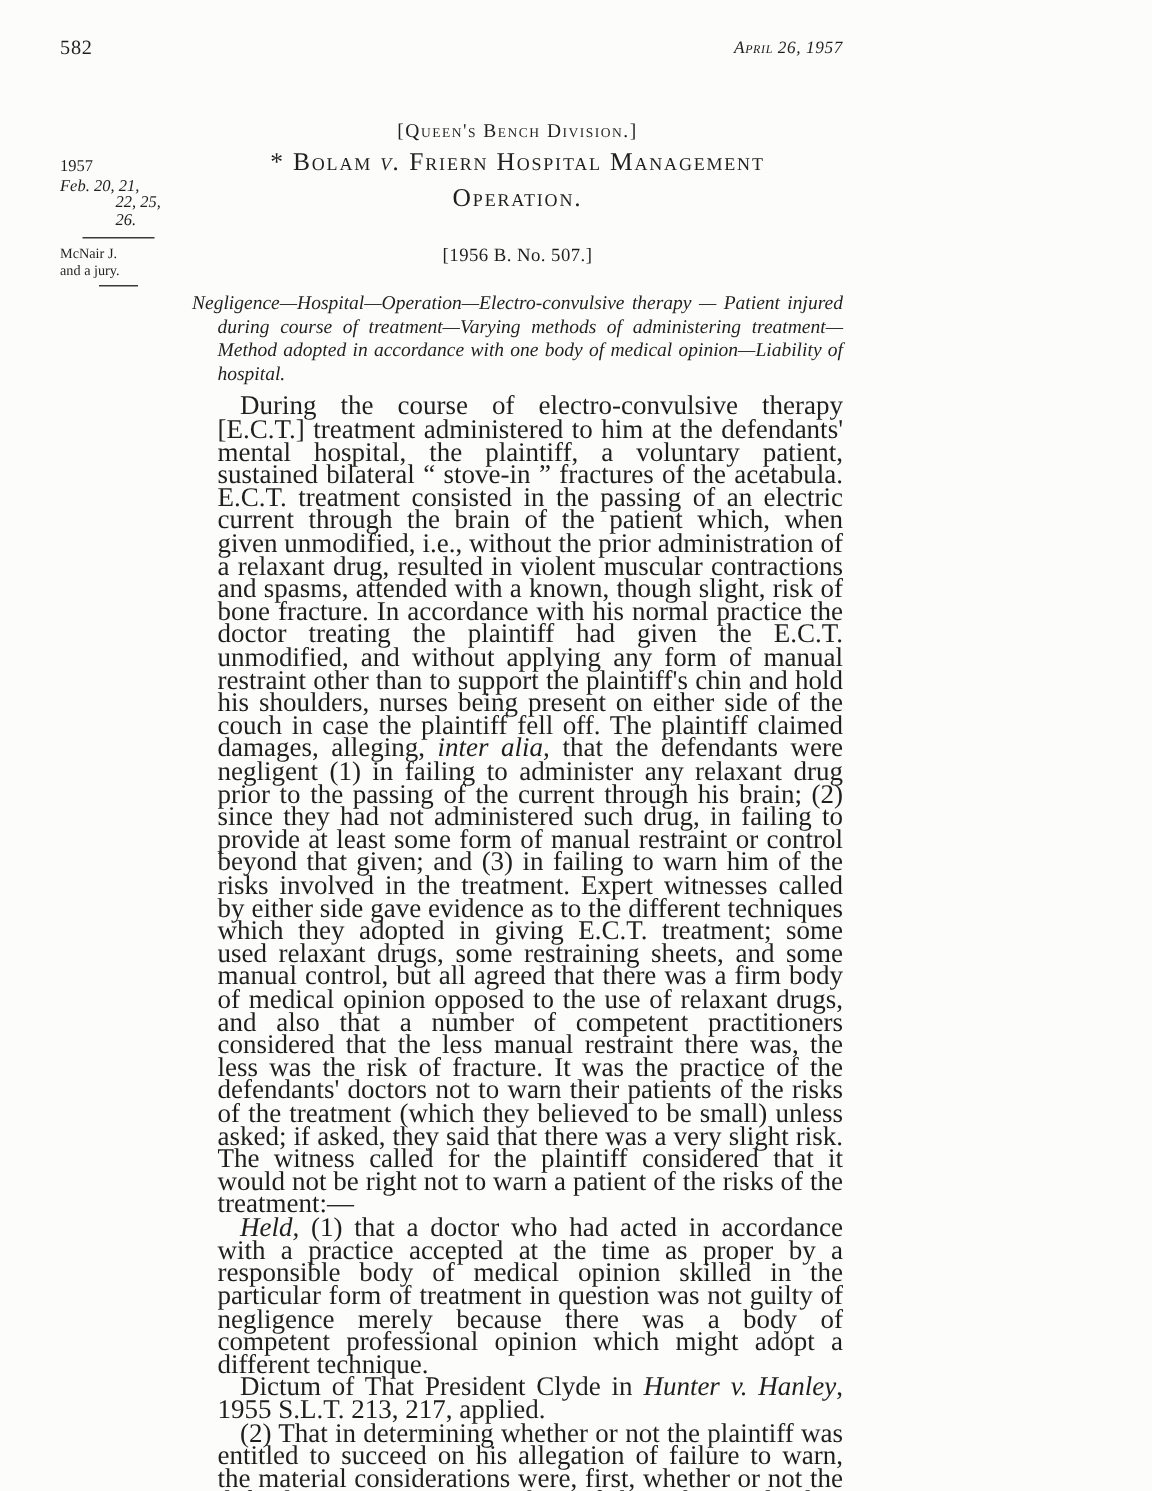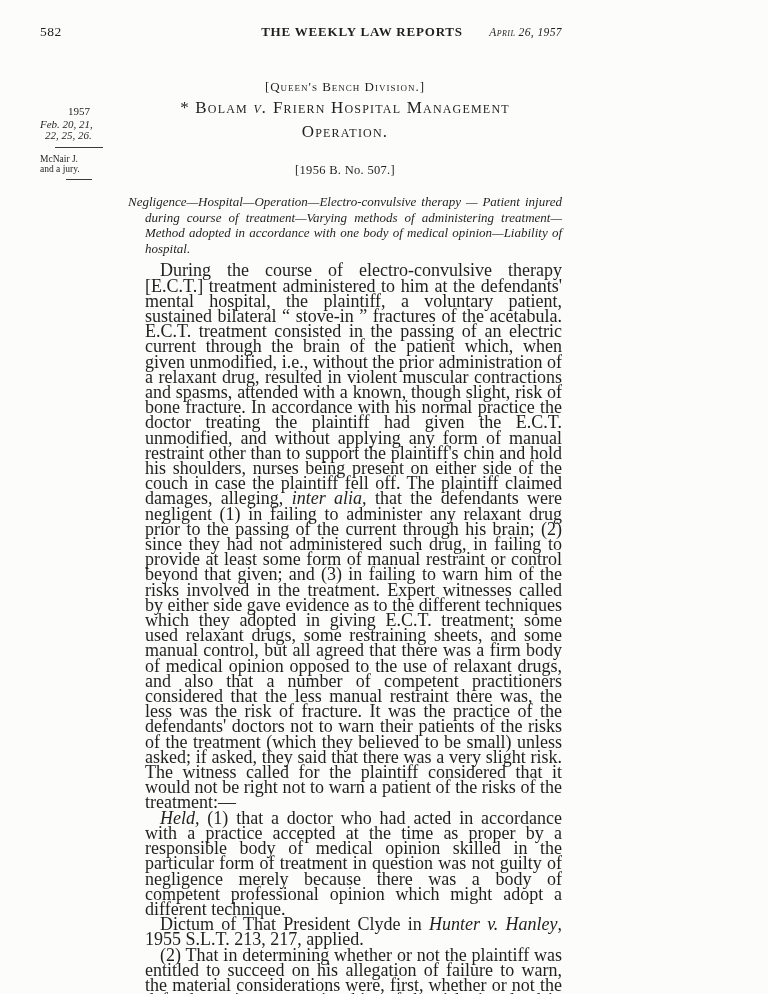--- a/index.html
+++ b/index.html
@@ -30,23 +30,23 @@
   .court {
     position: absolute; top: 79px; left: 128px; width: 434px;
     text-align: center; font-size: 13px; font-variant: small-caps; letter-spacing: 1px;
   }
 
   
   .margin-notes {
     position: absolute; left: 40px; top: 106px; width: 78px;
     font-size: 11px; line-height: 11.5px;
   }
-  .mn-year  { text-align: center; margin-bottom: 1px; }
+  .mn-year  { text-align: left; margin-bottom: 1px; }
   .mn-dates { font-style: italic; }
-  .mn-dates2 { padding-left: 5px; }
+  .mn-dates2 { padding-left: 5px; margin-left: 32px; }
   .mn-rule  { border: none; border-top: 1px solid #3a3a3a; width: 48px; margin: 5px auto 6px auto; }
   .mn-judge { font-size: 9.5px; line-height: 10.5px; }
   .mn-rule-short { width: 26px; margin: 4px auto 0 auto; }
 
   
   .report {
     position: absolute; left: 128px; top: 96px; width: 434px;
   }
   .case-title {
     margin: 0; font-weight: normal;
@@ -71,21 +71,20 @@
   .summary p { margin: 0; text-indent: 15px; }
   .summary i { font-style: italic; }
 </style>
 </head>
 <body>
 
 <div class="page">
 
   <header class="page-header">
     <span class="page-num">582</span>
-    <span class="journal">THE WEEKLY LAW REPORTS</span>
     <span class="issue-date">April 26, 1957</span>
   </header>
 
   <div class="court">[Queen's Bench Division.]</div>
 
   <aside class="margin-notes">
     <div class="mn-year">1957</div>
     <div class="mn-dates">Feb. 20, 21,</div>
     <div class="mn-dates mn-dates2">22, 25, 26.</div>
     <hr class="mn-rule">

